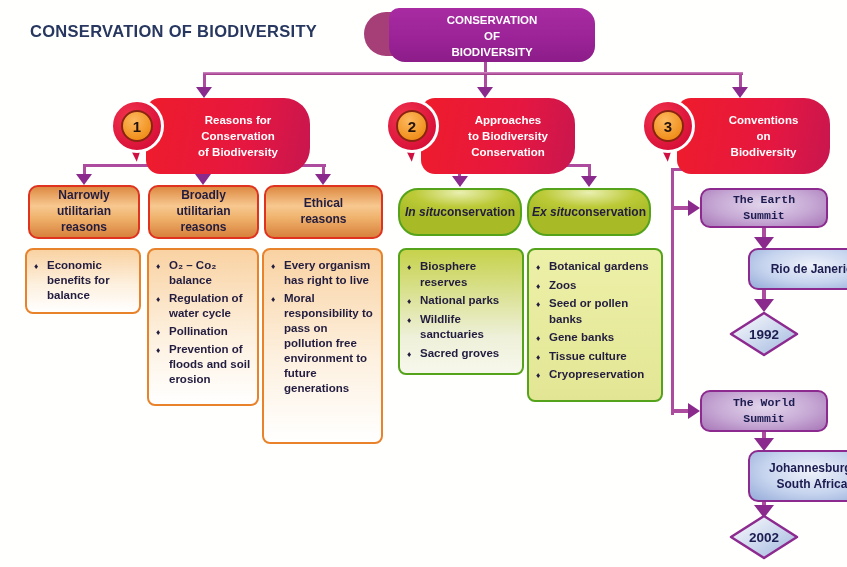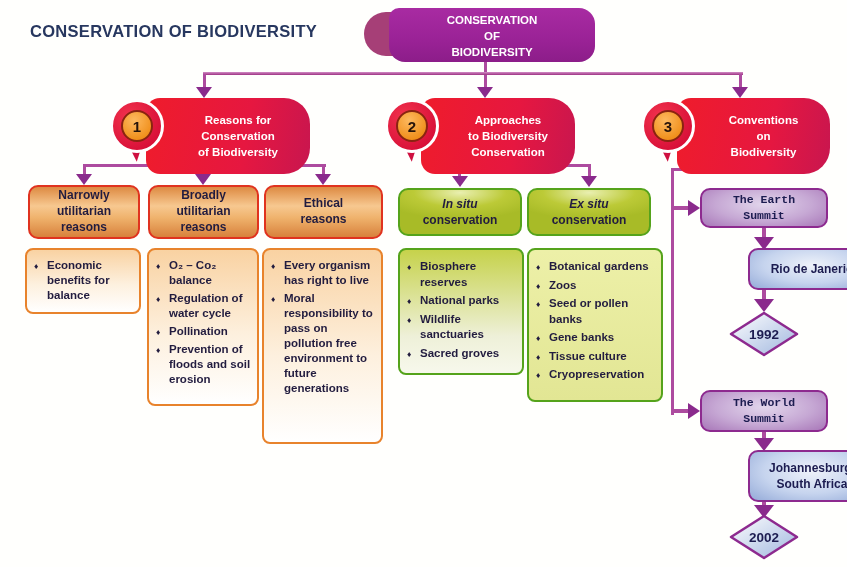--- a/index.html
+++ b/index.html
@@ -48,23 +48,23 @@
   
   .obox { position:absolute; z-index:2; border:2px solid #e0331f; border-radius:10px;
     background:linear-gradient(180deg,#dd8a42 0%, #f7c890 38%, #efb26c 62%, #d8813c 100%);
     display:flex; align-items:center; justify-content:center; text-align:center;
     font-size:12px; line-height:1.33; white-space:pre-line; }
   .odet { position:absolute; z-index:2; border:2px solid #e8832c; border-radius:8px;
     background:linear-gradient(180deg,#f9d2a2 0%, #fdf0de 55%, #ffffff 100%);
     padding:8px 4px 6px 7px; font-size:11.5px; line-height:1.3; }
 
   
-  .gbox { position:absolute; z-index:2; border:2.5px solid #55a31b; border-radius:10px;
+  .gbox { position:absolute; z-index:2; border:2.5px solid #55a31b; border-radius:20px;
     background:radial-gradient(ellipse 70% 60% at 50% 6%, #e9efb0 0%, #bcca37 55%, #a8bb27 100%);
-    display:flex; flex-direction:column; align-items:center; justify-content:center; text-align:center;
+    display:flex; flex-direction:row; align-items:center; justify-content:center; text-align:center;
     font-size:12px; line-height:1.35; }
   .gbox .it { font-style:italic; }
   .gdet { position:absolute; z-index:2; border:2px solid #55a31b; border-radius:8px;
     padding:9px 4px 6px 7px; font-size:11.5px; line-height:1.35; }
   .gdet.insitu { background:linear-gradient(180deg,#c6d24b 0%, #eef0d8 70%, #f7f8ec 100%); }
   .gdet.exsitu { background:linear-gradient(180deg,#edf0a8 0%, #e2e694 100%); }
 
   
   .li { display:flex; align-items:flex-start; }
   .li + .li { margin-top:3px; }

